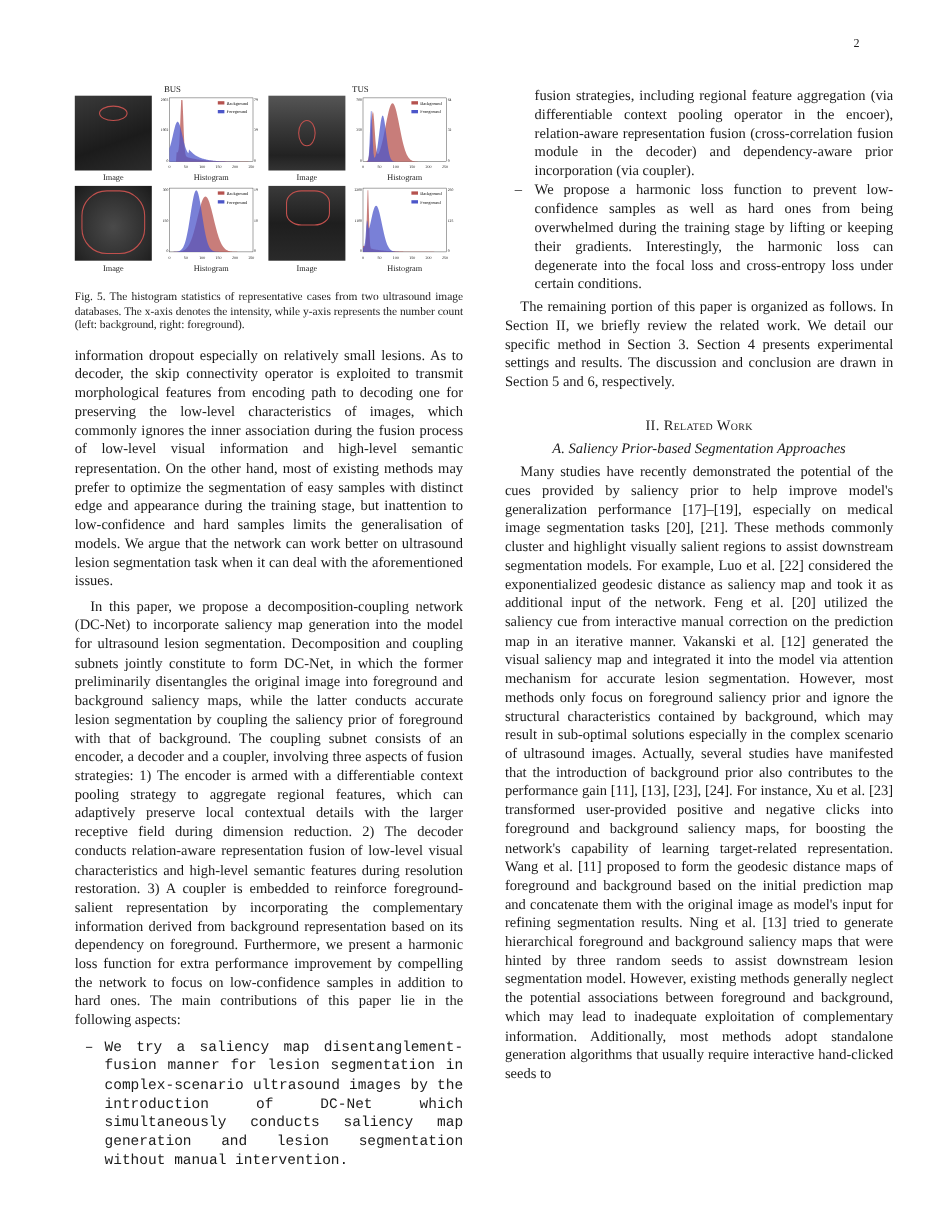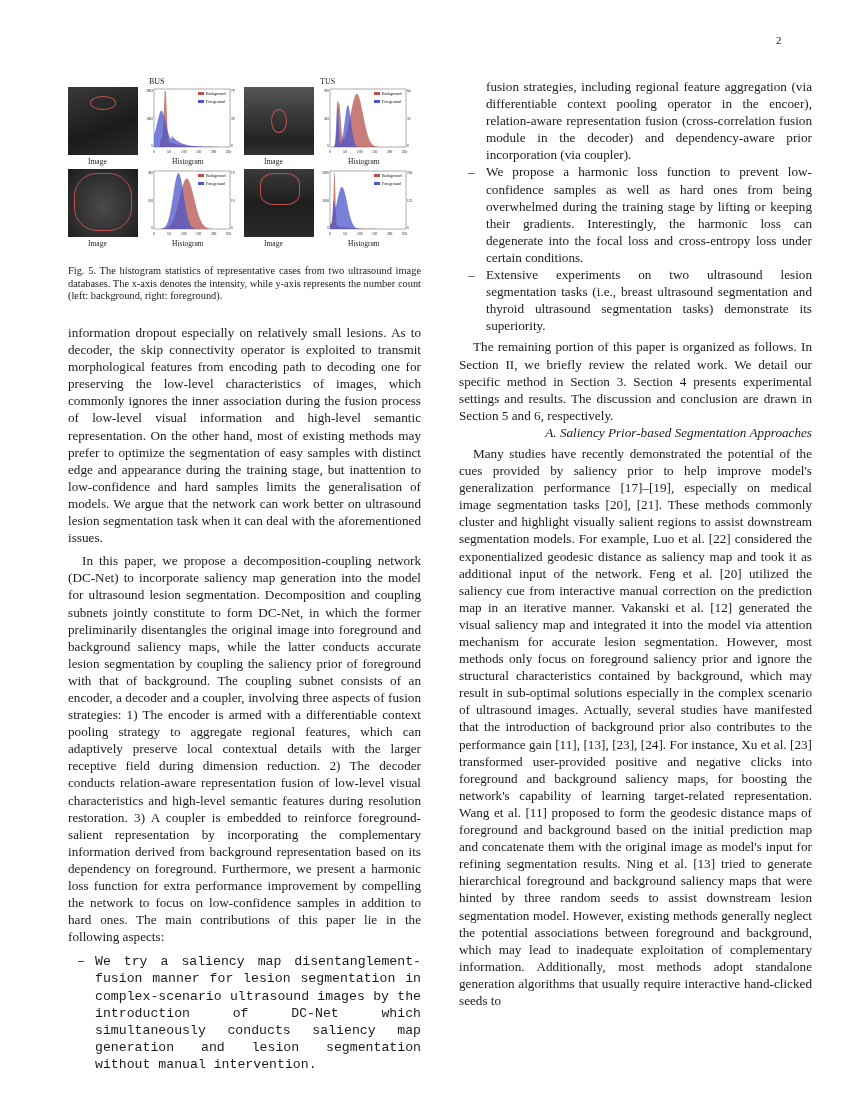--- a/index.html
+++ b/index.html
@@ -1,37 +1,37 @@
 <!DOCTYPE html>
 <html><head>
 <meta charset="utf-8">
 <style>
   html, body { margin:0; padding:0; background:#fff; }
   body { width:850px; height:1100px; position:relative; overflow:hidden;
          font-family:"Liberation Serif", "DejaVu Serif", serif; color:#1a1a1a; }
   .page-number { position:absolute; top:34px; left:776px; font-size:11px; }
   .col { position:absolute; width:353px; font-size:13.2px; line-height:17.1px; text-align:justify; }
-  .col-left { left:68px; top:324px; }
+  .col-left { left:68px; top:314px; }
   .col-right { left:443px; top:78px;margin-left:16px; }
   p { margin:0; }
   p.indent { text-indent:14px; }
   .bullets { list-style:none; margin:0; padding:0; }
   .bullets li { position:relative; padding-left:27px; margin:0; }
   .bullets li::before { content:"–"; position:absolute; left:9px; top:0; }
   .bullets.cont li:first-child::before { content:""; }
   .sec-head { text-align:center; margin:22px 0 4px 0; font-size:13.2px; letter-spacing:0.3px; }
   .sec-head .sc { font-variant:small-caps; }
-  .subsec { font-style:italic; margin:0 0 4px 0; text-align:right; }
+  .subsec { font-style:italic; margin:0 0 4px 0; text-align:center; }
 
   
   .figure { position:absolute; left:68px; top:80px; width:355px; height:170px; }
   .fig-title { position:absolute; font-size:8px;text-align:center; }
   .us-img { position:absolute; width:70px; height:68px; background:#2a2a2a; overflow:hidden; }
   .us-img .lesion { position:absolute; border:1px solid #c0504d; border-radius:50%; }
-  .img-label, .hist-label { position:absolute; font-size:7.5px; }
+  .img-label, .hist-label { position:absolute; font-size:7.5px; text-align:center; }
   .hist { position:absolute; width:92px; height:68px; }
   .caption { position:absolute; left:68px; top:265px; width:353px; font-size:10.4px; line-height:12.6px; text-align:justify; }
 </style>
 </head>
 <body>
 
 <div class="page-number">2</div>
 
 <div class="figure">
   <div class="fig-title" style="left:81px;top:-3px;">BUS</div>
@@ -153,18 +153,21 @@
   <p class="indent" style="margin-top:6px;">In this paper, we propose a decomposition-coupling network (DC-Net) to incorporate saliency map generation into the model for ultrasound lesion segmentation. Decomposition and coupling subnets jointly constitute to form DC-Net, in which the former preliminarily disentangles the original image into foreground and background saliency maps, while the latter conducts accurate lesion segmentation by coupling the saliency prior of foreground with that of background. The coupling subnet consists of an encoder, a decoder and a coupler, involving three aspects of fusion strategies: 1) The encoder is armed with a differentiable context pooling strategy to aggregate regional features, which can adaptively preserve local contextual details with the larger receptive field during dimension reduction. 2) The decoder conducts relation-aware representation fusion of low-level visual characteristics and high-level semantic features during resolution restoration. 3) A coupler is embedded to reinforce foreground-salient representation by incorporating the complementary information derived from background representation based on its dependency on foreground. Furthermore, we present a harmonic loss function for extra performance improvement by compelling the network to focus on low-confidence samples in addition to hard ones. The main contributions of this paper lie in the following aspects:</p>
   <ul class="bullets" style="margin-top:8px;font-family:Liberation Mono, monospace;">
     <li>We try a saliency map disentanglement-fusion manner for lesion segmentation in complex-scenario ultrasound images by the introduction of DC-Net which simultaneously conducts saliency map generation and lesion segmentation without manual intervention.</li>
   </ul>
 </div>
 
 <div class="col col-right">
   <ul class="bullets cont">
     <li>fusion strategies, including regional feature aggregation (via differentiable context pooling operator in the encoer), relation-aware representation fusion (cross-correlation fusion module in the decoder) and dependency-aware prior incorporation (via coupler).</li>
     <li>We propose a harmonic loss function to prevent low-confidence samples as well as hard ones from being overwhelmed during the training stage by lifting or keeping their gradients. Interestingly, the harmonic loss can degenerate into the focal loss and cross-entropy loss under certain conditions.</li>
-    <li>Extensive experiments on two ultrasound lesion segmentation tasks (i.e., breast ultrasound segmentation and thyroid ultrasound segmentation tasks) demonstrate its superiority.</li>
   </ul>
   <p class="indent" style="margin-top:4px;">The remaining portion of this paper is organized as follows. In Section II, we briefly review the related work. We detail our specific method in Section 3. Section 4 presents experimental settings and results. The discussion and conclusion are drawn in Section 5 and 6, respectively.</p>
+  <div class="sec-head">
+    <span>II.</span>
+    <span class="sc">Related Work</span>
+  </div>
   <div class="subsec">A. Saliency Prior-based Segmentation Approaches</div>
   <p class="indent">Many studies have recently demonstrated the potential of the cues provided by saliency prior to help improve model's generalization performance [17]–[19], especially on medical image segmentation tasks [20], [21]. These methods commonly cluster and highlight visually salient regions to assist downstream segmentation models. For example, Luo et al. [22] considered the exponentialized geodesic distance as saliency map and took it as additional input of the network. Feng et al. [20] utilized the saliency cue from interactive manual correction on the prediction map in an iterative manner. Vakanski et al. [12] generated the visual saliency map and integrated it into the model via attention mechanism for accurate lesion segmentation. However, most methods only focus on foreground saliency prior and ignore the structural characteristics contained by background, which may result in sub-optimal solutions especially in the complex scenario of ultrasound images. Actually, several studies have manifested that the introduction of background prior also contributes to the performance gain [11], [13], [23], [24]. For instance, Xu et al. [23] transformed user-provided positive and negative clicks into foreground and background saliency maps, for boosting the network's capability of learning target-related representation. Wang et al. [11] proposed to form the geodesic distance maps of foreground and background based on the initial prediction map and concatenate them with the original image as model's input for refining segmentation results. Ning et al. [13] tried to generate hierarchical foreground and background saliency maps that were hinted by three random seeds to assist downstream lesion segmentation model. However, existing methods generally neglect the potential associations between foreground and background, which may lead to inadequate exploitation of complementary information. Additionally, most methods adopt standalone generation algorithms that usually require interactive hand-clicked seeds to</p>
 </div>
 
 </body></html>

